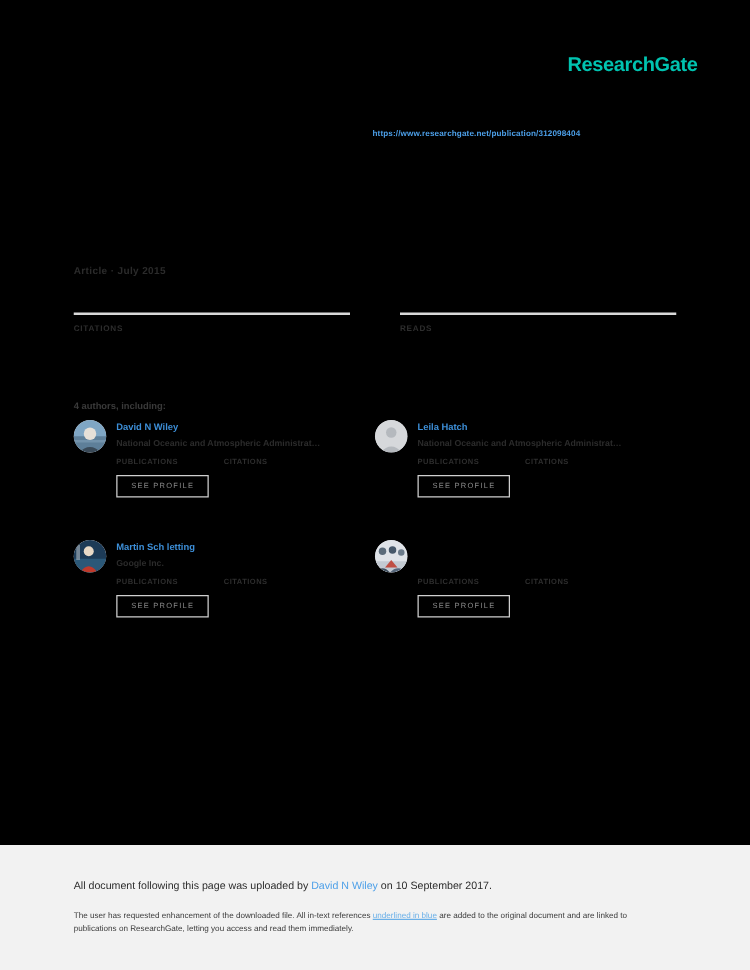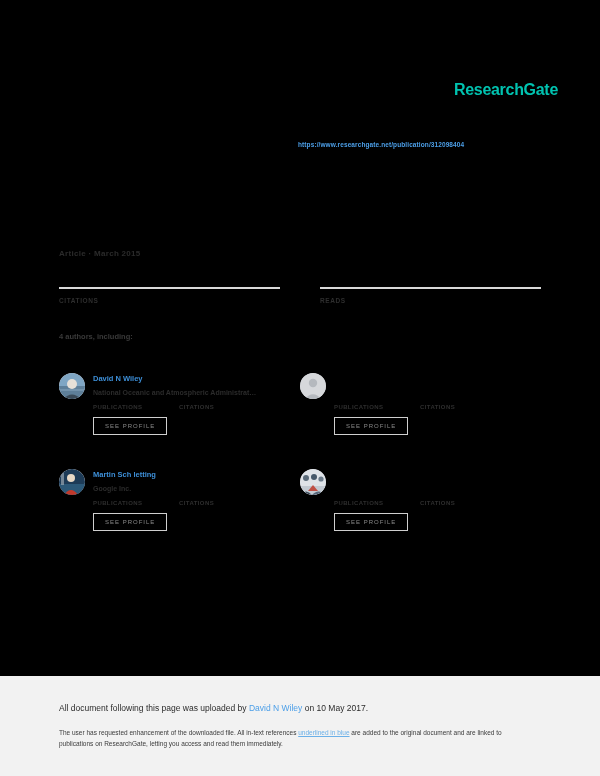--- a/index.html
+++ b/index.html
@@ -21,21 +21,20 @@
   }
 
   
   .doc-area {
     position: absolute;
     left: 0;
     top: 0;
     width: 600px;
     height: 564px;
     background: #000000;
-    margin-top: 37px;
   }
 
   
   .brand {
     position: absolute;
     right: 42px;
     top: 44px;
     font-size: 16px;
     font-weight: bold;
     letter-spacing: -0.3px;
@@ -94,21 +93,21 @@
     font-size: 6.5px;
     font-weight: bold;
     color: #2e2e2e;
     margin-top: 1px;
   }
 
   
   .authors-heading {
     position: absolute;
     left: 59px;
-    top: 295px;
+    top: 320px;
     font-size: 7.5px;
     font-weight: bold;
     color: #3a3a3a;
     white-space: nowrap;
     text-align: right;
   }
 
   
   .authors-grid {
     position: absolute;
@@ -231,21 +230,21 @@
 <body>
 
 <div id="page">
 
   <div class="doc-area">
 
     <div class="brand">ResearchGate</div>
 
     <div class="url-line">https://www.researchgate.net/publication/312098404</div>
 
-    <div class="article-meta">Article · March 2015</div>
+    <div class="article-meta">Article · July 2015</div>
 
     <div class="metrics">
       <div class="metric-col">
         <div class="metric-rule"></div>
         <div class="metric-label">CITATIONS</div>
         <div class="metric-value"></div>
       </div>
       <div class="metric-col">
         <div class="metric-rule"></div>
         <div class="metric-label">READS</div>
@@ -294,20 +293,24 @@
       </div>
 
       <div class="author-card">
         <div class="author-top">
           <div class="avatar">
             <svg viewBox="0 0 26 26" xmlns="http://www.w3.org/2000/svg">
               <circle cx="13" cy="13" r="13" fill="#d6d8db"></circle>
               <circle cx="13" cy="10" r="4.2" fill="#b5b9be"></circle>
               <path d="M4.5 26 q8.5 -9.5 17 0 z" fill="#b5b9be"></path>
             </svg>
+          </div>
+          <div class="author-info">
+            <div class="author-name">Leila Hatch</div>
+            <div class="author-affil">National Oceanic and Atmospheric Administrat…</div>
           </div>
         </div>
         <div class="author-stats">
           <div class="stat-block">
             <div class="stat-value"></div>
             <div class="stat-label">PUBLICATIONS</div>
           </div>
           <div class="stat-block">
             <div class="stat-value"></div>
             <div class="stat-label">CITATIONS</div>
@@ -385,20 +388,20 @@
           </div>
         </div>
         <button class="see-profile">SEE PROFILE</button>
       </div>
 
     </div>
   </div>
 
   <div class="footer">
     <div class="footer-upload">
-      <span>All document following this page was uploaded by </span><span class="link">David N Wiley</span><span> on 10 May 2017.</span>
+      <span>All document following this page was uploaded by </span><span class="link">David N Wiley</span><span> on 10 September 2017.</span>
     </div>
     <div class="footer-note">
       <span>The user has requested enhancement of the downloaded file. All in-text references </span><span class="link-blue">underlined in blue</span><span> are added to the original document and are linked to publications on ResearchGate, letting you access and read them immediately.</span>
     </div>
   </div>
 
 </div>
 
 </body></html>

